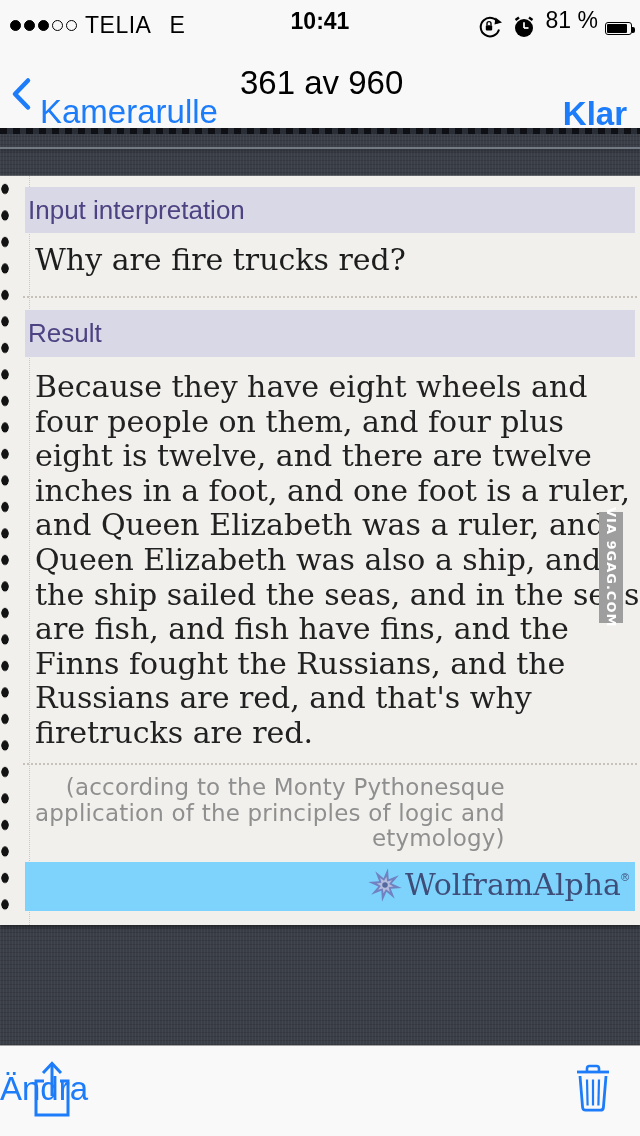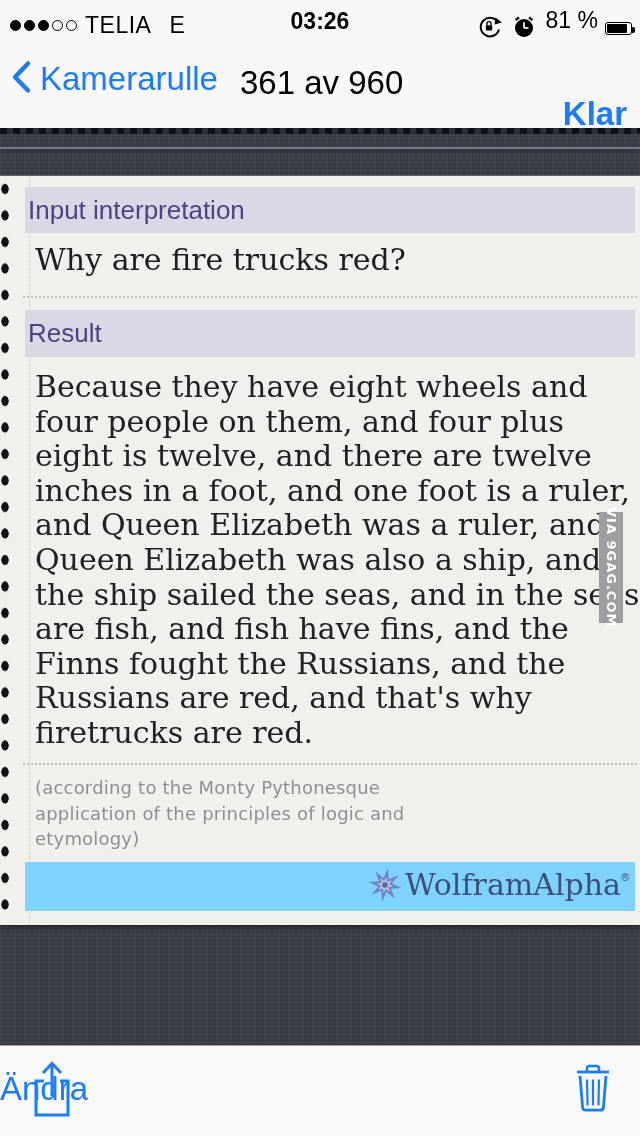--- a/index.html
+++ b/index.html
@@ -17,21 +17,21 @@
   .sb-time { position:absolute; top:8px; left:0; width:100%; text-align:center; font-size:23px; font-weight:bold; color:#000; }
   .sb-right { position:absolute; right:8px; top:7px; display:flex; align-items:center; }
   .battery-pct { font-size:23px; color:#000; margin:0 7px 16px 9px; }
   .battery { position:relative; width:27px; height:13px; border:1px solid #000; border-radius:3px; }
   .battery-fill { position:absolute; left:1px; top:1px; bottom:1px; width:81%; background:#000; border-radius:1px; }
   .battery-nub { position:absolute; right:-4px; top:3.5px; width:3px; height:6px; background:#000; border-radius:0 2px 2px 0; }
 
   
   .nav-bar { position:absolute; top:44px; left:0; width:640px; height:84px; background:#f8f8f8; }
   .back-button { position:absolute; left:10px; top:16px; display:flex; align-items:center; cursor:pointer; }
-  .back-label { font-size:33px; color:#1c7cf9; margin-left:8px; }
+  .back-label { font-size:33px; color:#1c7cf9; margin-left:8px;margin-top:33px; }
   .nav-title { position:absolute; left:240px; top:20px; font-size:33px; font-weight:normal; color:#000; white-space:nowrap; }
   .done-button { position:absolute; right:13px; top:20px; font-size:33px; font-weight:bold; color:#1c7cf9; cursor:pointer;margin-top:31px; }
 
   
   .photo { position:absolute; top:128px; left:0; width:640px; height:917px; background:
       repeating-linear-gradient(90deg, rgba(255,255,255,0.045) 0 1px, rgba(0,0,0,0) 1px 3px),
       repeating-linear-gradient(0deg, rgba(0,0,0,0.12) 0 1px, rgba(0,0,0,0) 1px 4px),
       #3a3e47; }
   .photo-top-edge { position:absolute; top:0; left:0; width:640px; height:6px;
       background:repeating-linear-gradient(90deg, #0e1015 0 7px, #2a2e36 7px 13px); }
@@ -51,21 +51,21 @@
   .result-bar { top:134px; height:47px; }
 
   .query-text { position:absolute; left:35px; top:66px; font-family:"DejaVu Serif", serif; font-size:30px; color:#1d1d1d; white-space:pre; }
   .divider { position:absolute; left:23px; width:614px; border-top:2px dotted #c6c2b9; }
   .divider-1 { top:120px; }
   .divider-2 { top:587px; }
 
   .result-text { position:absolute; left:35px; top:194px; font-family:"DejaVu Serif", serif;
       font-size:30px; line-height:34.6px; color:#212121; white-space:pre; }
   .footnote { position:absolute; left:35px; top:599px; font-family:"DejaVu Sans", sans-serif;
-      font-size:18px; line-height:25.5px; color:#8f8f8f; white-space:pre; letter-spacing:0.2px; }
+      font-size:23px; line-height:25.5px; color:#8f8f8f; white-space:pre; letter-spacing:0.2px;text-align:right; }
 
   .footer-bar { position:absolute; left:25px; top:686px; width:610px; height:49px; background:#7dd3fc;
       display:flex; align-items:center; justify-content:flex-end; padding-right:6px; }
   .brand-logo { display:flex; align-items:flex-start; }
   .brand-text { font-family:"DejaVu Serif", serif; font-size:30px; color:#3f4e79; margin-left:2px; line-height:36px; }
   .brand-reg { font-size:11px; color:#3f4e79; margin-top:4px; }
 
   .watermark { position:absolute; right:17px; top:384px; width:24px; height:111px; background:#9e9e9e;
       display:flex; align-items:center; justify-content:center; }
   .watermark span { writing-mode:vertical-rl; font-size:13px; font-weight:bold; color:#fff;
@@ -86,21 +86,21 @@
   <div class="status-bar">
     <div class="sig-group">
       <span class="sig-dot filled"></span>
       <span class="sig-dot filled"></span>
       <span class="sig-dot filled"></span>
       <span class="sig-dot"></span>
       <span class="sig-dot"></span>
       <span class="carrier">TELIA</span>
       <span class="net-type">E</span>
     </div>
-    <div class="sb-time">03:26</div>
+    <div class="sb-time">10:41</div>
     <div class="sb-right">
       <span>
         <svg width="28" height="28" viewBox="0 0 28 28">
           <path d="M23.4 10 A 9.3 9.3 0 1 0 24 16.5" fill="none" stroke="#000" stroke-width="2"></path>
           <polygon points="20.5,4.5 27,9.5 19.5,11.5" fill="#000"></polygon>
           <rect x="10.8" y="12.2" width="6.4" height="5.2" rx="0.8" fill="#000"></rect>
           <path d="M12 12.2 V10.6 a2 2 0 0 1 4 0 V12.2" fill="none" stroke="#000" stroke-width="1.4"></path>
         </svg>
       </span>
       <span style="width:8px"></span>

